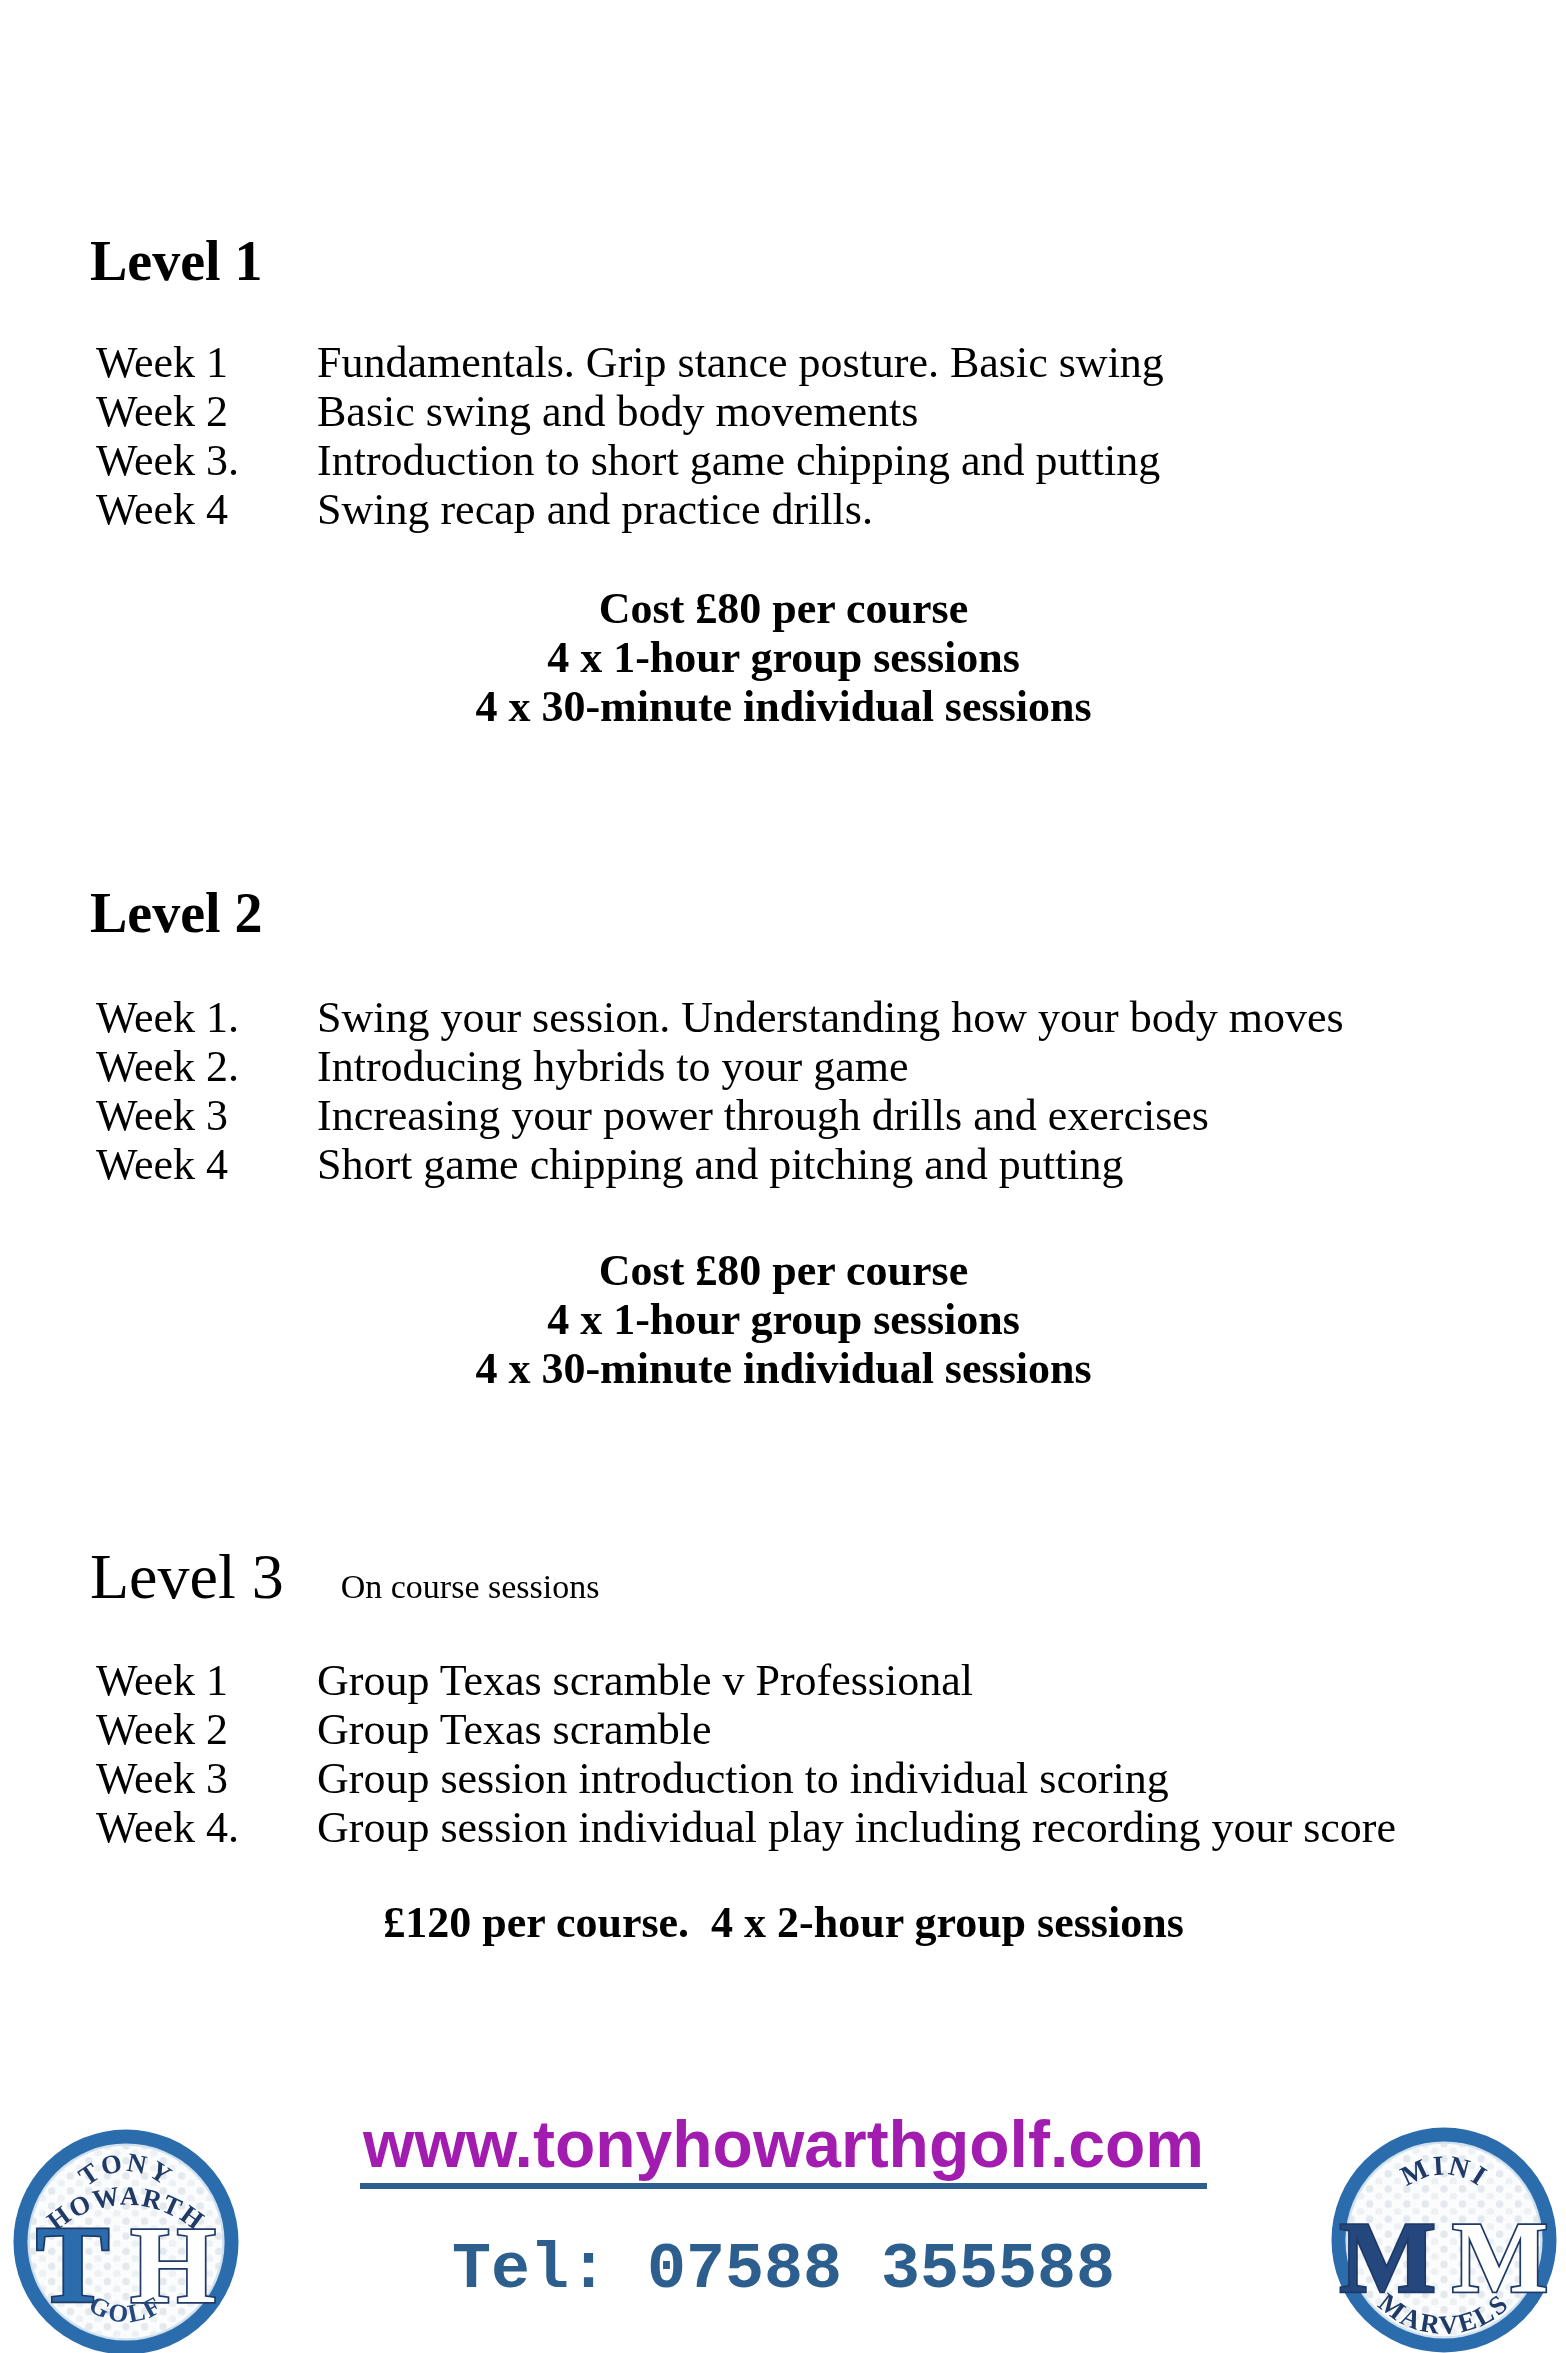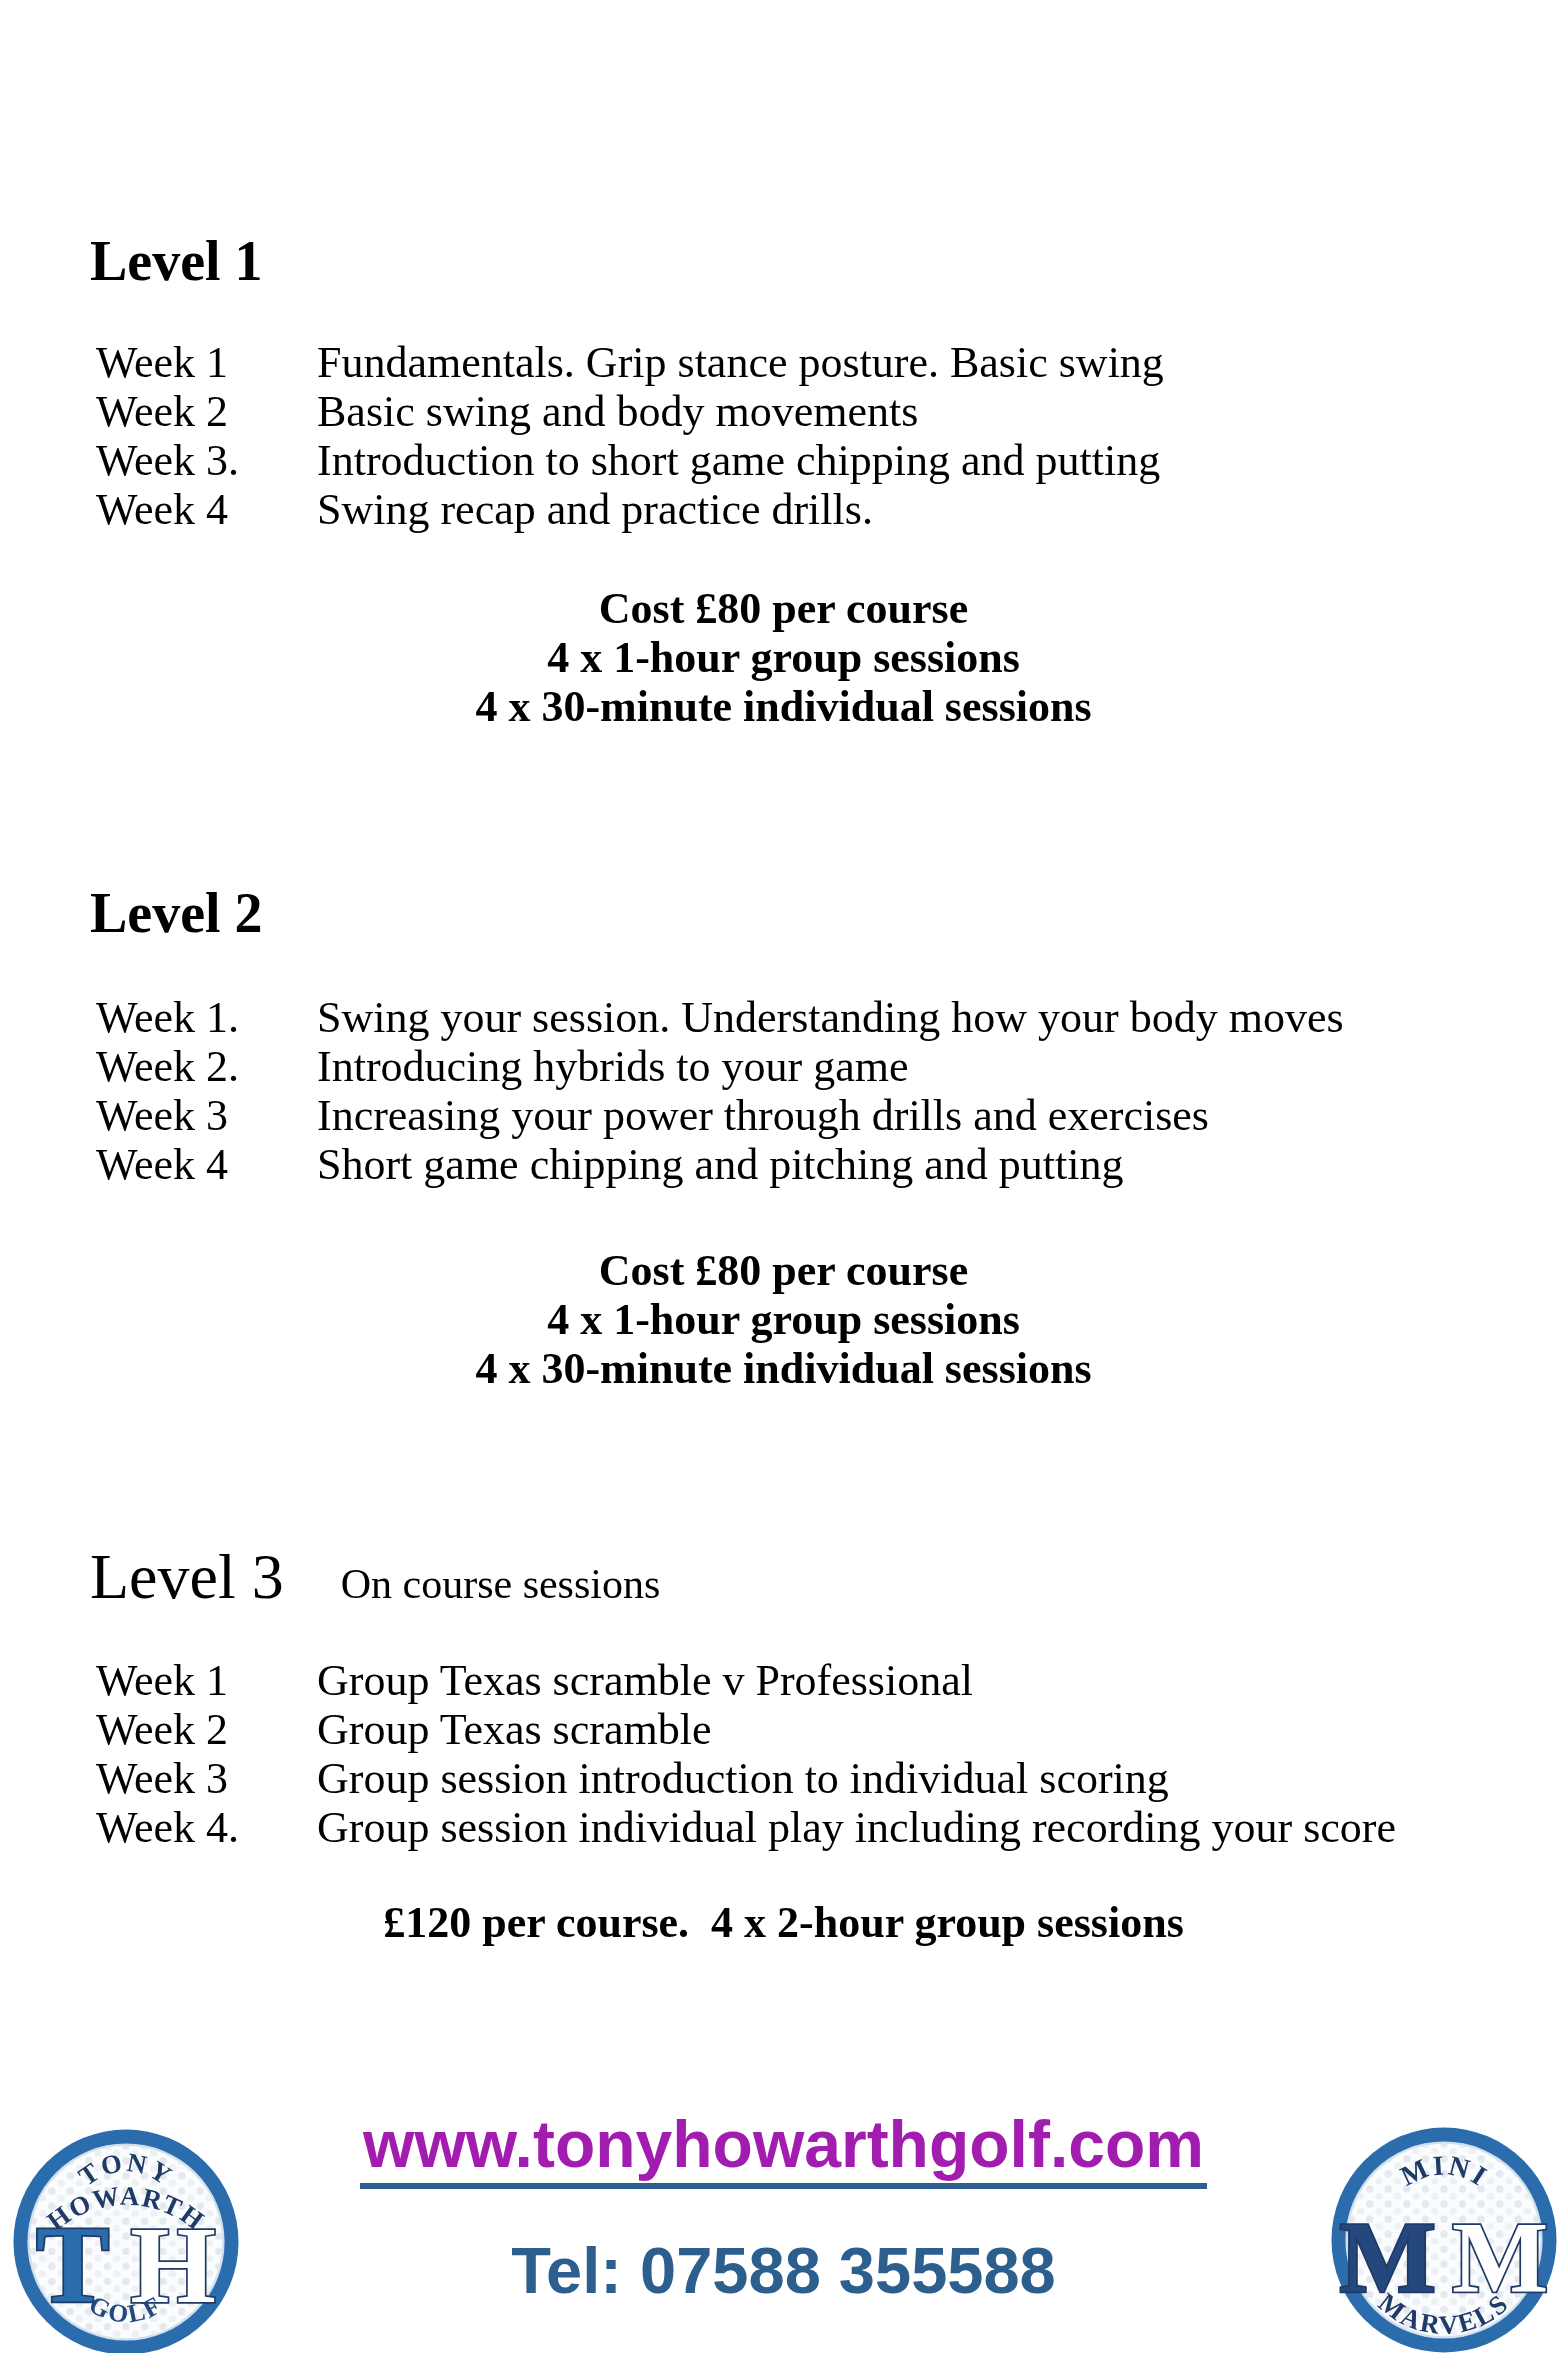--- a/index.html
+++ b/index.html
@@ -33,21 +33,21 @@
     line-height:1.05;
     white-space:nowrap;
   }
   #level1-heading{top:232px;}
   #level2-heading{top:884px;}
   #level3-row{position:absolute;left:90px;top:1543px;display:flex;align-items:baseline;}
   #level3-row .level-heading-inline{
     font-size:64px;font-weight:normal;line-height:1.05;white-space:nowrap;
   }
   #level3-row .level-note{
-    font-size:42px;line-height:1.05;margin-left:57px;white-space:nowrap;
+    font-size:34px;line-height:1.05;margin-left:57px;white-space:nowrap;
   }
 
   
   .weeks{position:absolute;left:96px;font-size:44px;line-height:49px;}
   #weeks-level1{top:338px;}
   #weeks-level2{top:993px;}
   #weeks-level3{top:1656px;}
   .week-row{display:flex;}
   .week-label{flex:0 0 221px;width:221px;white-space:nowrap;}
   .week-desc{white-space:nowrap;font-family:Liberation Serif, serif;}
@@ -71,21 +71,21 @@
     display:inline-block;
     color:#a21caf;
     font-size:66px;
     line-height:1.1;
     border-bottom:6.6px solid #2d5f8e;
     padding:0 2.9px 2.9px 2.9px;
     cursor:pointer;
   }
   .tel{
     position:absolute;top:2235px;left:0;width:100%;text-align:center;
-    font-family:Liberation Sans, sans-serif;font-weight:bold;
+    font-family:Liberation Mono, monospace;font-weight:bold;
     color:#2d5f8e;font-size:65px;line-height:1.1;
   }
 
   
   .logo{position:absolute;width:232px;height:232px;}
   #logo-left{left:10.3px;top:2126px;}
   #logo-right{left:1328px;top:2124px;}
   .logo svg{width:100%;height:100%;display:block;}
 </style>
 </head>

